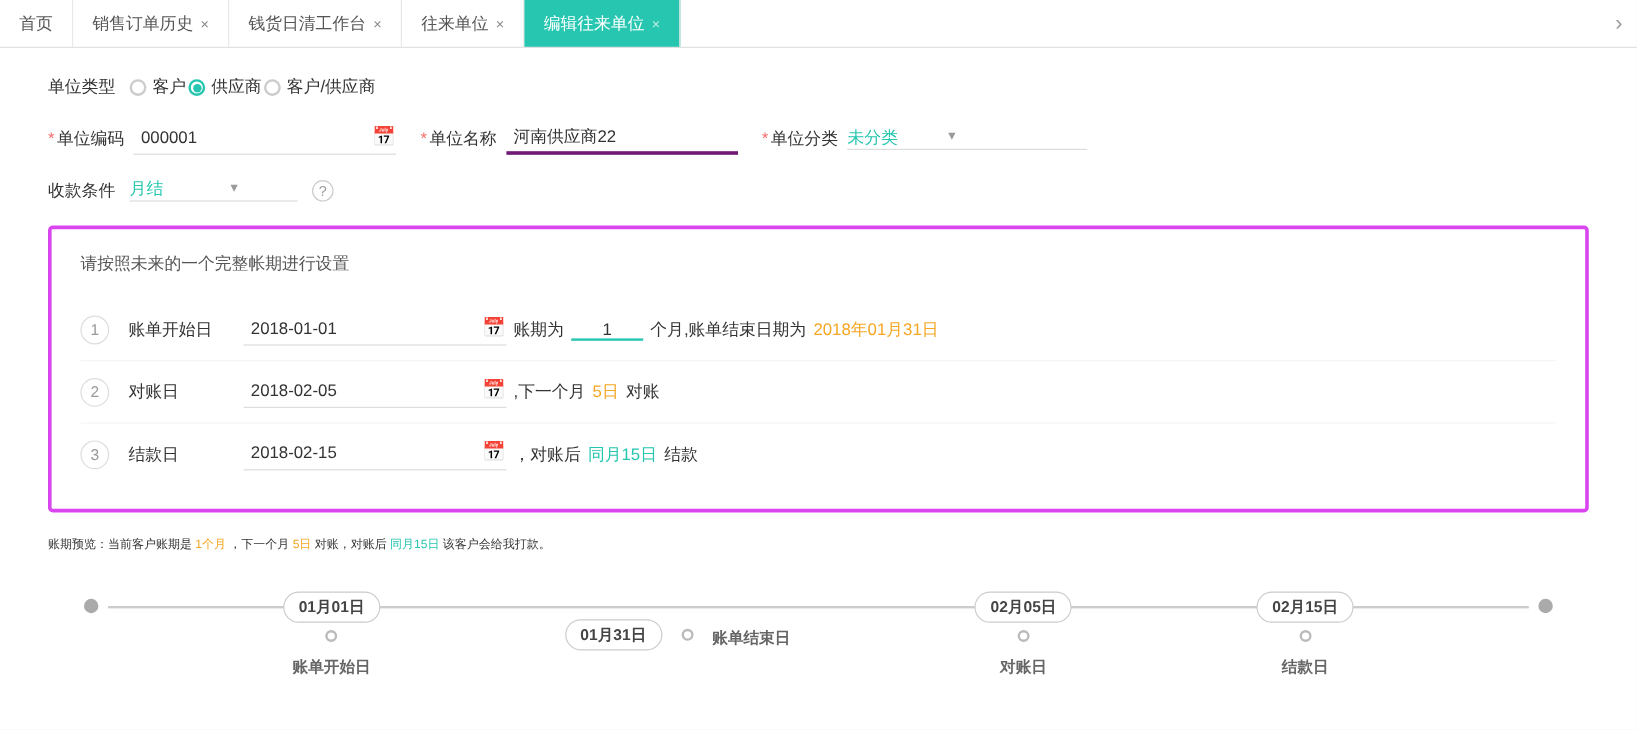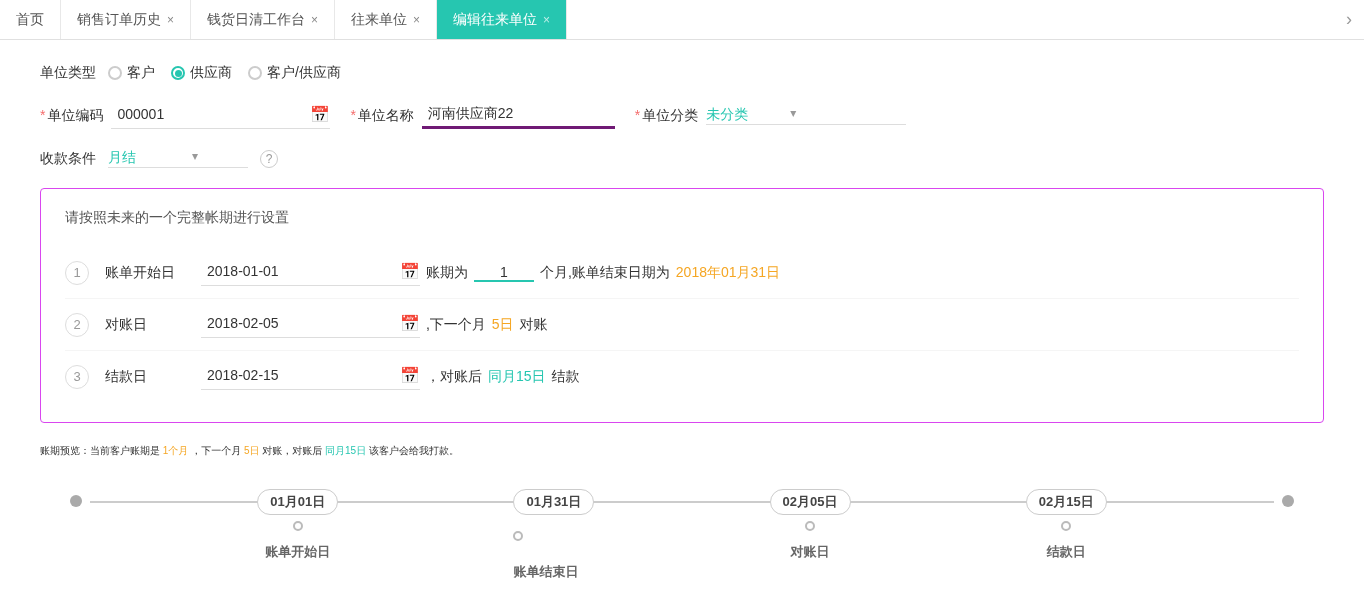--- a/index.html
+++ b/index.html
@@ -57,21 +57,21 @@
       gap: 12px;
     }
     .form-label {
       color: #333;
       white-space: nowrap;
       font-size: 14px;
     }
     .required-star { color: #f56c6c; margin-right: 2px; }
 
     
-    .radio-group { display: flex; align-items: center; gap: 16px; }
+    .radio-group { display: flex; align-items: center; gap: 2px; }
     .radio-item { display: flex; align-items: center; gap: 5px; cursor: pointer; }
     .radio-circle {
       width: 14px; height: 14px; border-radius: 50%;
       border: 2px solid #ccc;
       display: flex; align-items: center; justify-content: center;
       background: #fff;
     }
     .radio-circle.checked { border-color: #26c6b0; }
     .radio-circle.checked::after {
       content: '';
@@ -119,21 +119,21 @@
 
     .help-icon {
       width: 18px; height: 18px; border-radius: 50%;
       border: 1px solid #ccc; display: inline-flex;
       align-items: center; justify-content: center;
       font-size: 12px; color: #999; cursor: pointer;
     }
 
     
     .panel-box {
-      border: 1px solid #d946ef;
+      border: 3px solid #d946ef;
       border-radius: 4px;
       padding: 20px 24px;
       margin-bottom: 20px;
     }
     .panel-title {
       font-size: 14px; color: #555; margin-bottom: 20px;
     }
     .step-row {
       display: flex; align-items: center;
       padding: 12px 0;
@@ -326,21 +326,21 @@
         <div style="display:flex;flex-direction:column;align-items:center;gap:6px;">
           <div style="width:12px;height:12px;border-radius:50%;background:#aaa;margin-top:6px;"></div>
         </div>
 
         <div style="display:flex;flex-direction:column;align-items:center;gap:6px;">
           <div class="tl-badge">01月01日</div>
           <div style="width:10px;height:10px;border-radius:50%;background:#fff;border:2px solid #bbb;"></div>
           <div class="tl-label">账单开始日</div>
         </div>
 
-        <div style="display:flex;flex-direction:column;gap:16px;">
+        <div style="display:flex;flex-direction:row;align-items:center;gap:16px;">
           <div class="tl-badge">01月31日</div>
           <div style="width:10px;height:10px;border-radius:50%;background:#fff;border:2px solid #bbb;"></div>
           <div class="tl-label">账单结束日</div>
         </div>
 
         <div style="display:flex;flex-direction:column;align-items:center;gap:6px;">
           <div class="tl-badge">02月05日</div>
           <div style="width:10px;height:10px;border-radius:50%;background:#fff;border:2px solid #bbb;"></div>
           <div class="tl-label">对账日</div>
         </div>

